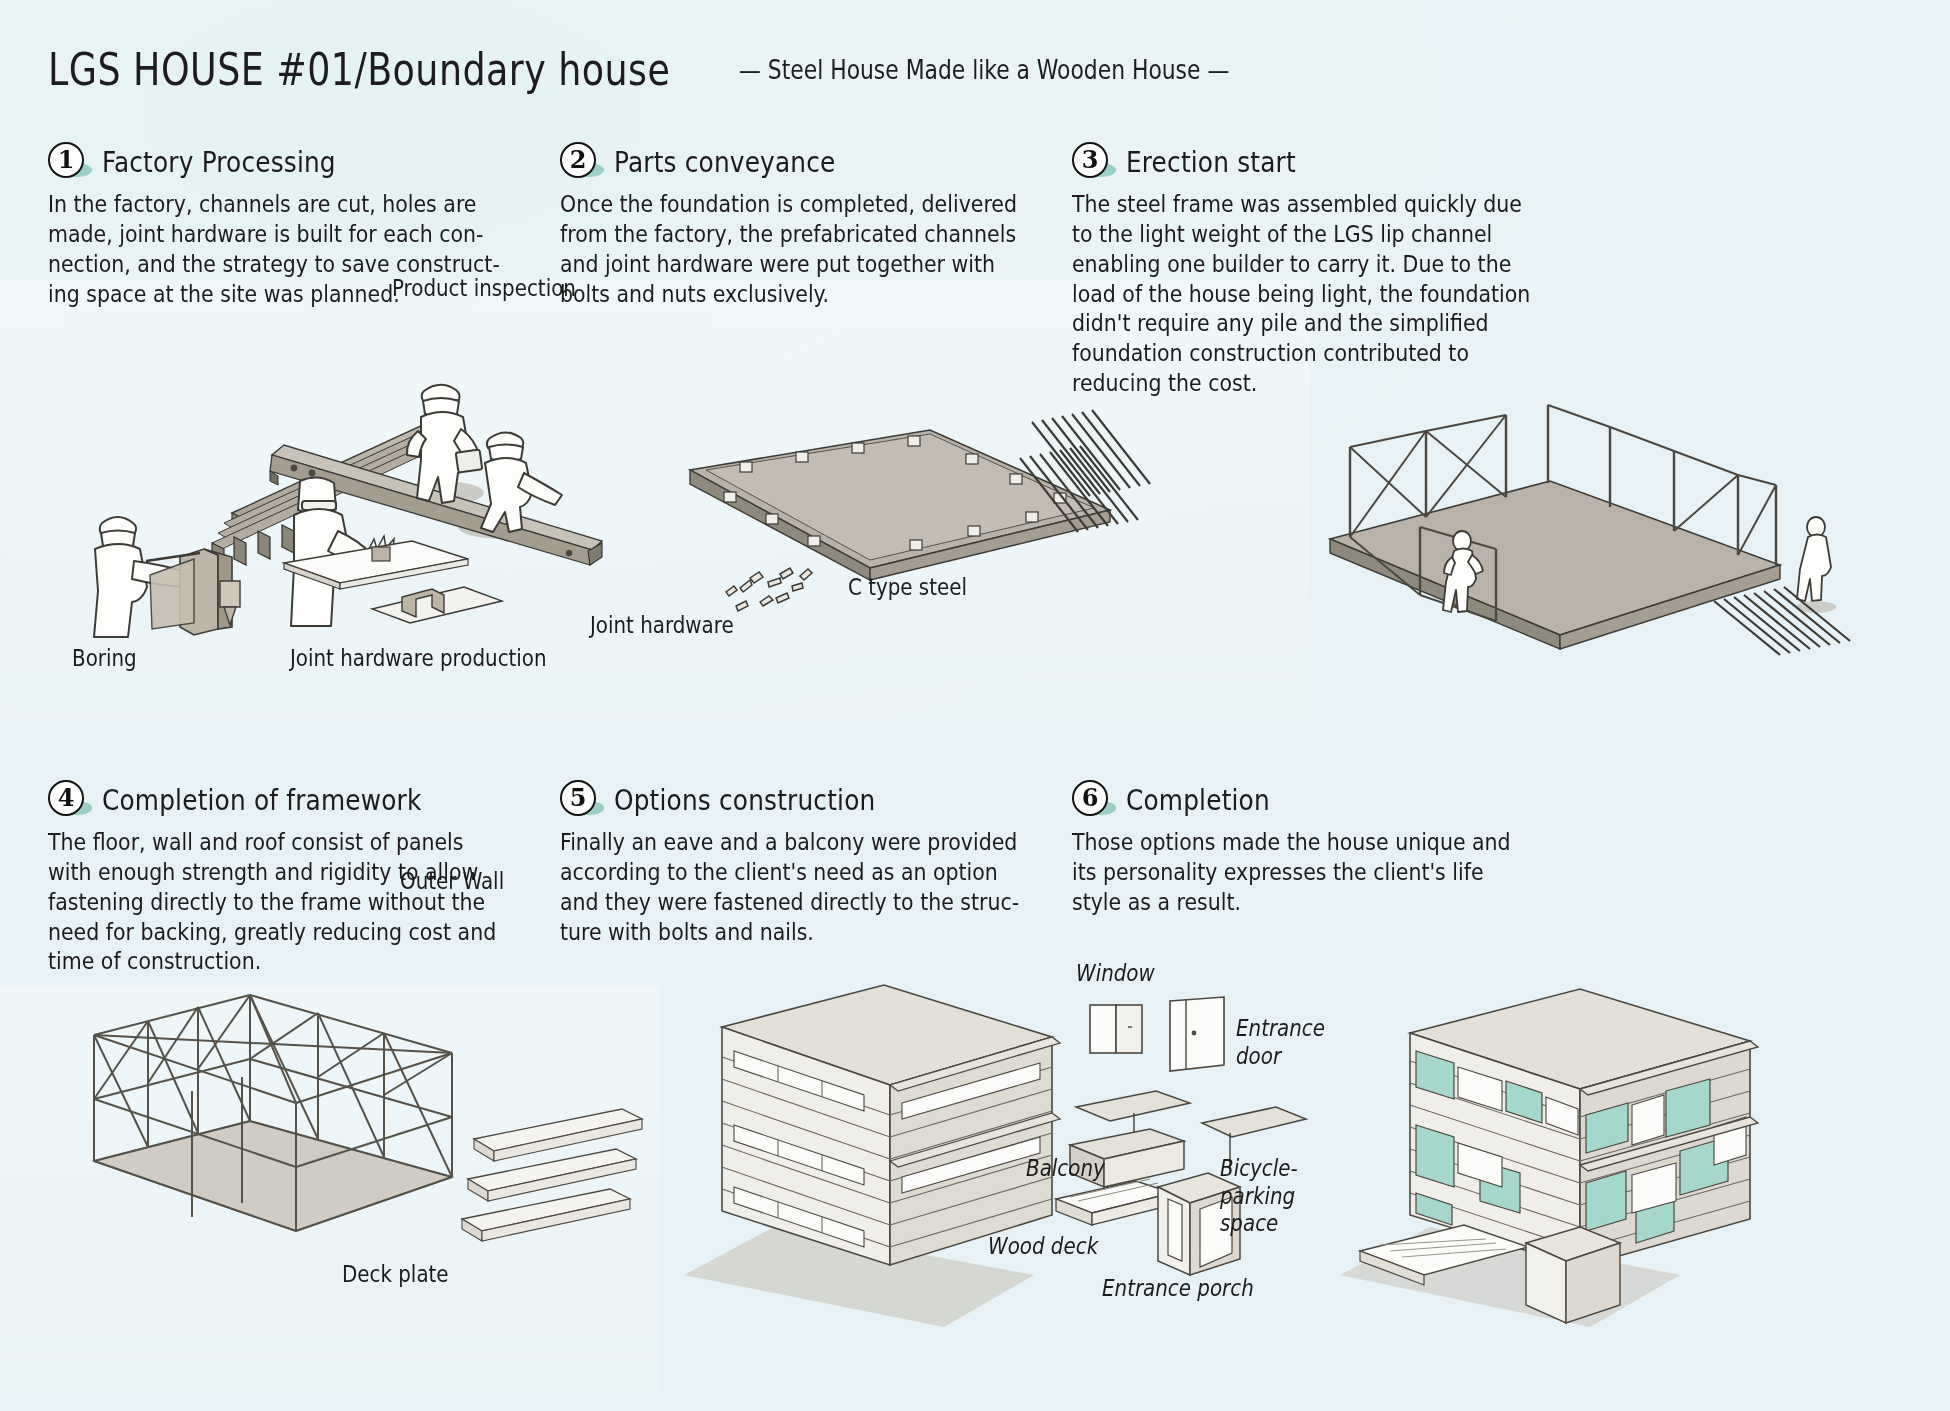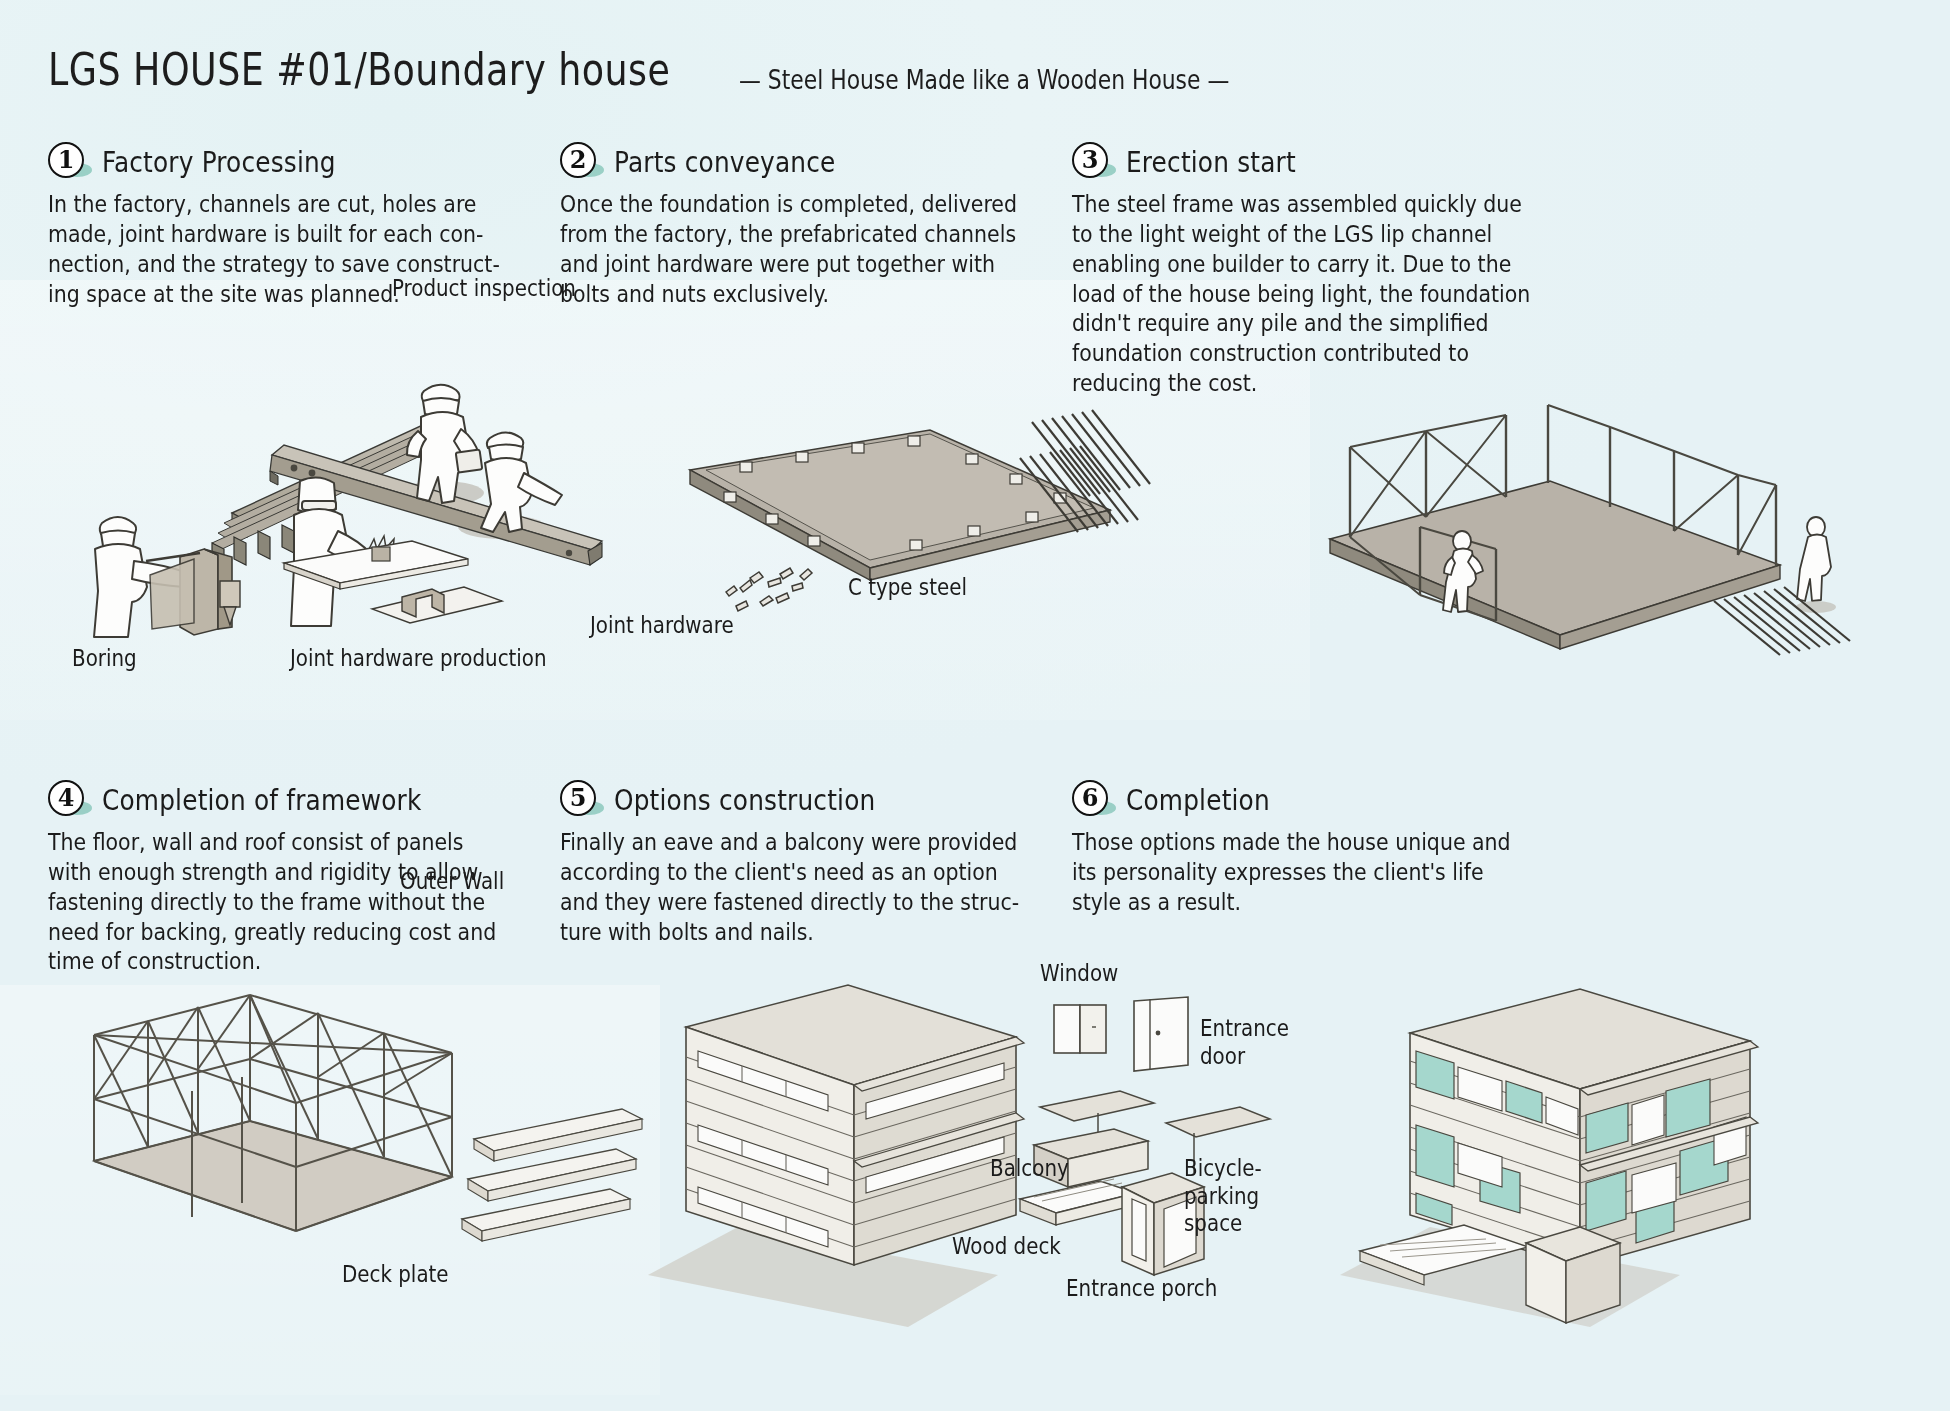--- a/index.html
+++ b/index.html
@@ -31,21 +31,21 @@
     background: linear-gradient(180deg, rgba(255,255,255,0.34), rgba(255,255,255,0.12));
     pointer-events: none;
   }
 
   
   .title-row {
     position: absolute;
     left: 48px;
     top: 44px;
     display: flex;
-    align-items: flex-end;
+    align-items: center;
     white-space: nowrap;
   }
   .title-main {
     font-size: 44px;
     letter-spacing: 0.5px;
     color: #1d1d1d;
     font-family: "DejaVu Sans Condensed", "Liberation Sans Narrow", "Liberation Sans", sans-serif;
     font-weight: 400;
     transform: scaleX(0.92);
     transform-origin: left center;
@@ -515,21 +515,21 @@
         <polygon points="392,276 540,246 560,256 412,288" fill="#f4f3ef" stroke="#4a4840" stroke-width="1.3"></polygon>
         <polygon points="392,276 412,288 412,298 392,286" fill="#ddd9d0" stroke="#4a4840" stroke-width="1.1"></polygon>
         <polygon points="412,288 560,256 560,266 412,298" fill="#e9e7e0" stroke="#4a4840" stroke-width="1.1"></polygon>
       </g>
     </g>
   </svg>
   <div class="cap" style="left:330px; top:-75px;">Outer Wall</div>
   <div class="cap" style="left:272px; top:318px;">Deck plate</div>
 </div>
 
-<div class="illus" style="left:668px; top:975px; width:620px; height:380px;">
+<div class="illus" style="left:704px; top:975px; width:620px; height:380px;font-style:italic;">
   <svg width="620" height="380" viewBox="0 0 620 380">
 
     <polygon points="-20,300 70,252 330,300 240,352" fill="#c9c4bb" opacity=".6"></polygon>
 
     <g>
 
       <polygon points="18,52 180,10 348,62 186,110" fill="#e3e0d8" stroke="#4a4840" stroke-width="1.6"></polygon>
 
       <polygon points="18,52 186,110 186,290 18,236" fill="#f0eee8" stroke="#4a4840" stroke-width="1.6"></polygon>
 

